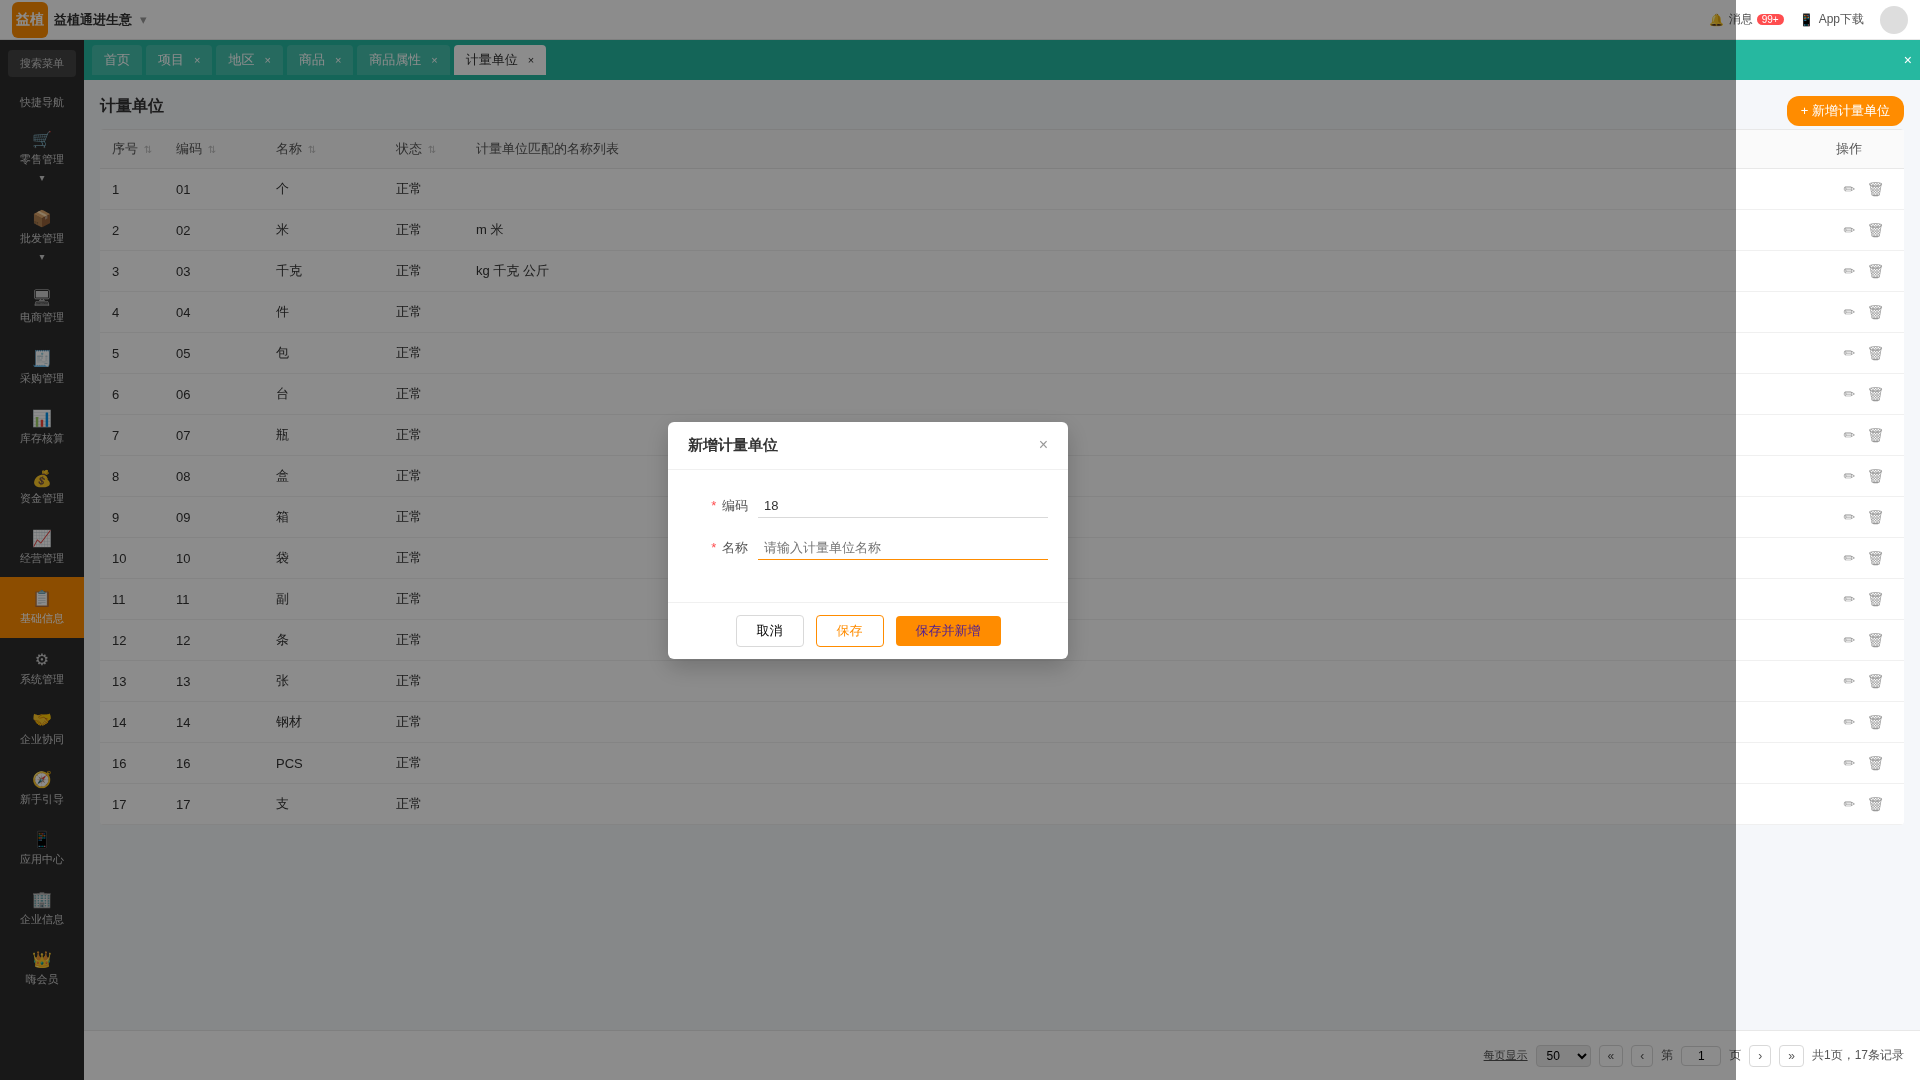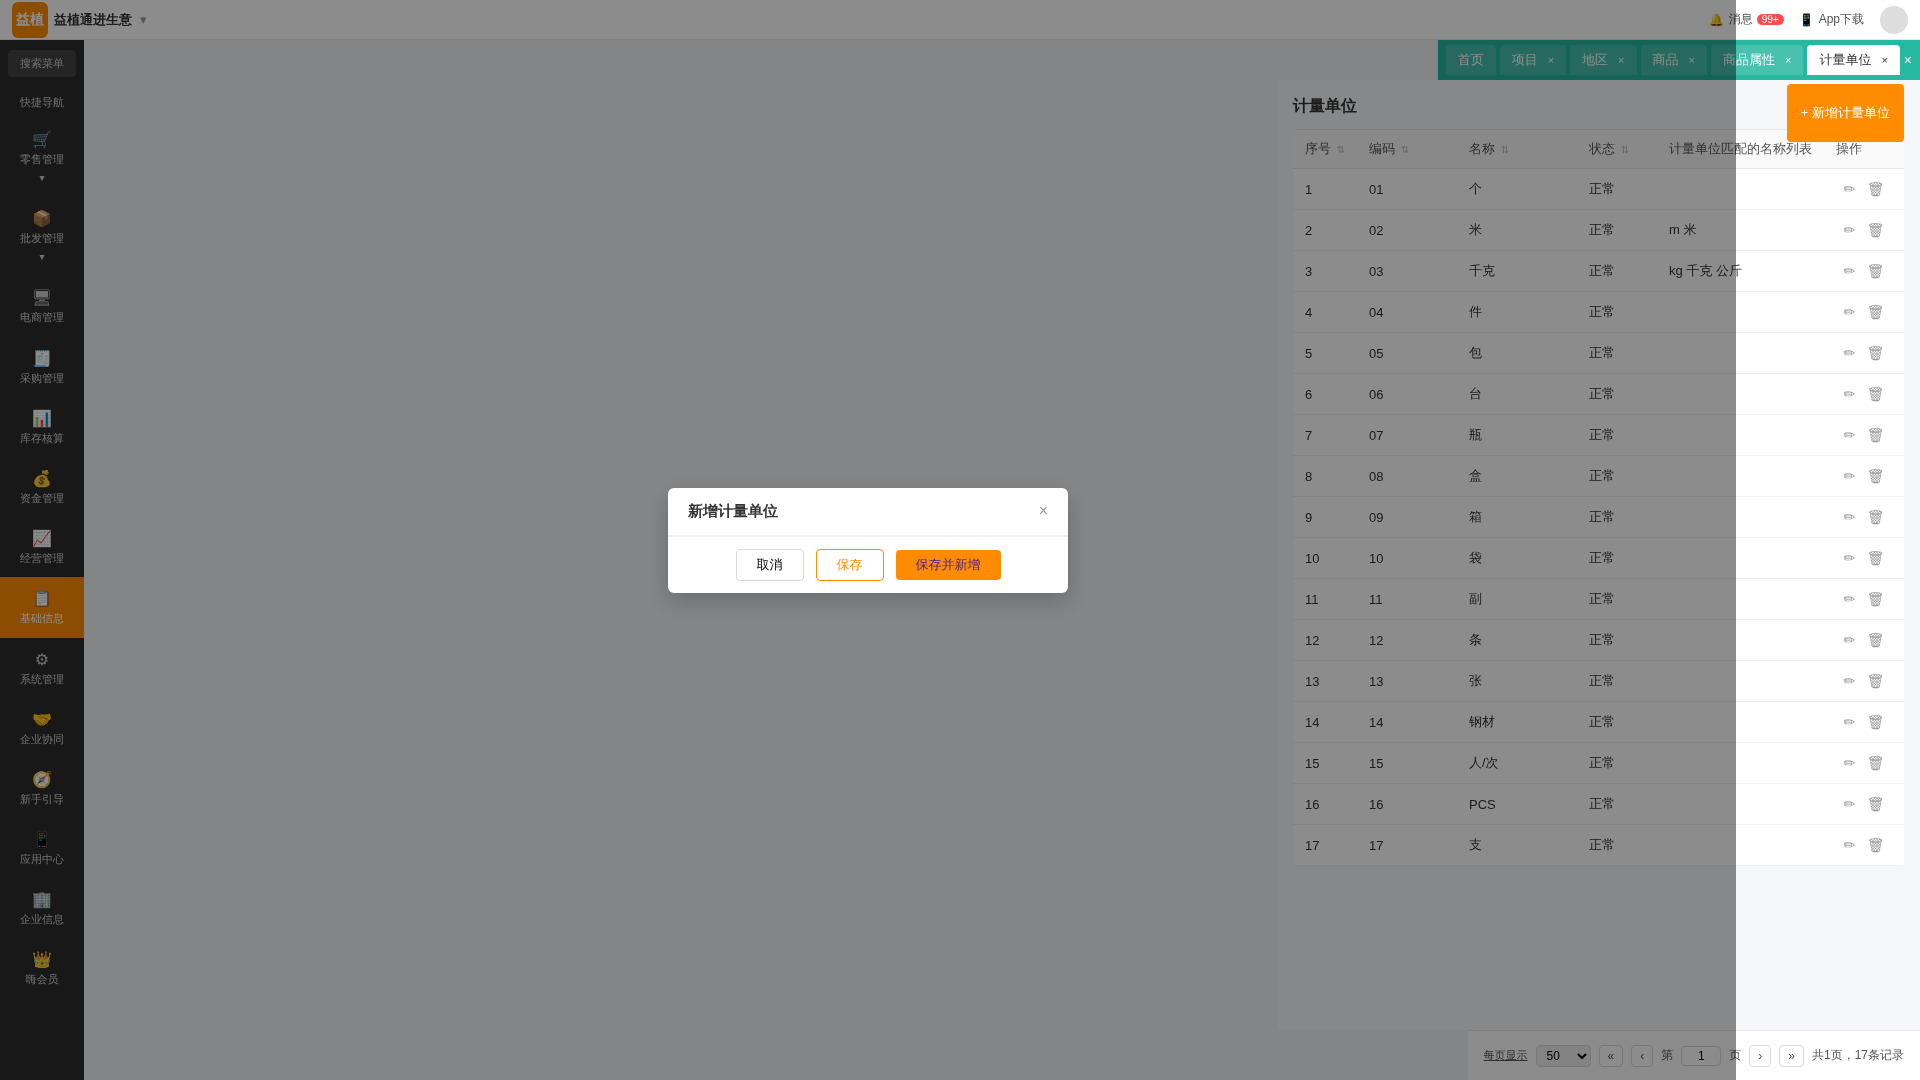--- a/index.html
+++ b/index.html
@@ -24,33 +24,33 @@
     .sidebar-search { padding: 10px 8px; }
     .sidebar-search-btn { width: 100%; background: #444; border: none; color: #ccc; border-radius: 4px; padding: 6px 4px; font-size: 11px; cursor: pointer; text-align: center; }
     .sidebar-nav { flex: 1; overflow-y: auto; }
     .sidebar-item { padding: 12px 8px; text-align: center; color: #ccc; cursor: pointer; font-size: 12px; display: flex; flex-direction: column; align-items: center; gap: 4px; }
     .sidebar-item.active { background: #ff8c00; color: #fff; }
     .sidebar-item .s-icon { font-size: 16px; }
     .sidebar-item .s-label { font-size: 11px; line-height: 1.2; }
     .sidebar-arrow { display: flex; align-items: center; justify-content: center; color: #ccc; font-size: 10px; padding: 2px; }
 
     
-    .content-area { flex: 1; display: flex; flex-direction: column; overflow: hidden; align-items: flex-end; }
+    .content-area { flex: 1; display: flex; flex-direction: column; overflow: hidden; }
 
     
     .tab-bar { height: 40px; background: #26b8a0; display: flex; align-items: center; padding: 0 8px; gap: 4px; flex-shrink: 0; }
     .tab { height: 30px; padding: 0 12px; display: flex; align-items: center; gap: 6px; border-radius: 4px 4px 0 0; cursor: pointer; font-size: 13px; color: #fff; background: rgba(255,255,255,0.15); }
     .tab.active { background: #fff; color: #333; }
     .tab .close-x { font-size: 11px; color: inherit; margin-left: 4px; cursor: pointer; }
     .tab-close-all { margin-left: auto; color: #fff; cursor: pointer; font-size: 14px; }
 
     
     .page-content { flex: 1; background: #f5f7fa; overflow-y: auto; padding: 16px; position: relative; }
     .page-title { font-size: 16px; font-weight: bold; color: #333; margin-bottom: 12px; }
-    .add-btn { position: absolute; top: 4px; right: 16px; background: #ff8c00; color: #fff; border: none; padding: 20px 14px; border-radius: 4px; cursor: pointer; font-size: 13px; }
+    .add-btn { position: absolute; top: 16px; right: 16px; background: #ff8c00; color: #fff; border: none; padding: 6px 14px; border-radius: 12px; cursor: pointer; font-size: 13px; }
 
     
     .data-table { width: 100%; border-collapse: collapse; background: #fff; border-radius: 4px; overflow: hidden; }
     .data-table th { background: #fafafa; border-bottom: 1px solid #e8e8e8; border-top: 1px solid #e8e8e8; padding: 10px 12px; text-align: left; font-weight: 500; color: #555; font-size: 13px; white-space: nowrap; }
     .data-table td { padding: 10px 12px; border-bottom: 1px solid #f0f0f0; color: #333; font-size: 13px; }
     .status-normal { color: #52c41a; }
     .action-btn { background: none; border: none; cursor: pointer; color: #999; font-size: 14px; padding: 2px 4px; }
     .sort-icon { font-size: 10px; color: #bbb; margin-left: 2px; }
 
     
@@ -381,31 +381,20 @@
     <td></td>
     <td style="text-align:center;">
       <button class="action-btn" title="编辑">✏</button>
       <button class="action-btn" title="删除">🗑</button>
     </td>
   </tr>
             <tr>
     <td>14</td>
     <td>14</td>
     <td>钢材</td>
-    <td class="status-normal">正常</td>
-    <td></td>
-    <td style="text-align:center;">
-      <button class="action-btn" title="编辑">✏</button>
-      <button class="action-btn" title="删除">🗑</button>
-    </td>
-  </tr>
-            <tr>
-    <td>15</td>
-    <td>15</td>
-    <td>人/次</td>
     <td class="status-normal">正常</td>
     <td></td>
     <td style="text-align:center;">
       <button class="action-btn" title="编辑">✏</button>
       <button class="action-btn" title="删除">🗑</button>
     </td>
   </tr>
             <tr>
     <td>16</td>
     <td>16</td>
@@ -452,19 +441,35 @@
 
   </div>
 </div>
 
 <div class="modal-overlay">
   <div class="modal">
     <div class="modal-header">
       <span class="modal-title">新增计量单位</span>
       <button class="modal-close">×</button>
     </div>
+    <div class="modal-body">
+      <div class="form-row">
+        <label class="form-label">
+          <span class="required">*</span>
+          <span>编码</span>
+        </label>
+        <input type="text" class="form-input" value="18" style="">
+      </div>
+      <div class="form-row">
+        <label class="form-label">
+          <span class="required">*</span>
+          <span>名称</span>
+        </label>
+        <input type="text" class="form-input active-input" placeholder="请输入计量单位名称" style="">
+      </div>
+    </div>
     <div class="modal-footer">
       <button class="btn-cancel">取消</button>
       <button class="btn-save">保存</button>
       <button class="btn-save-new">保存并新增</button>
     </div>
   </div>
 </div>
 
 </body></html>

